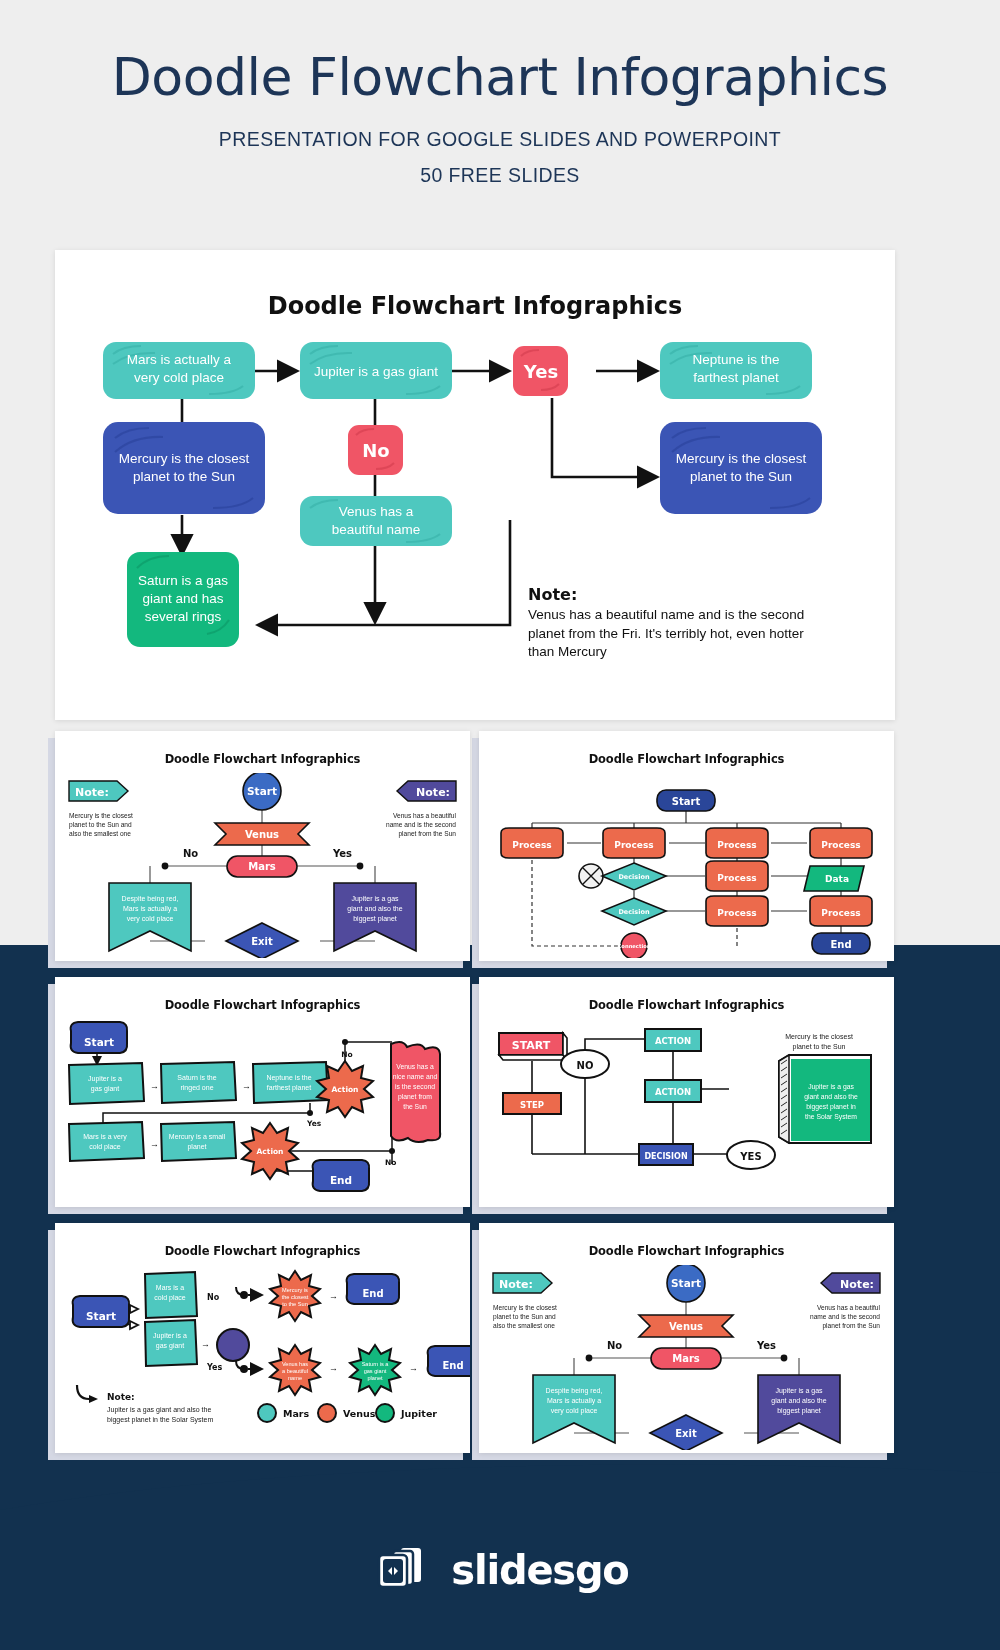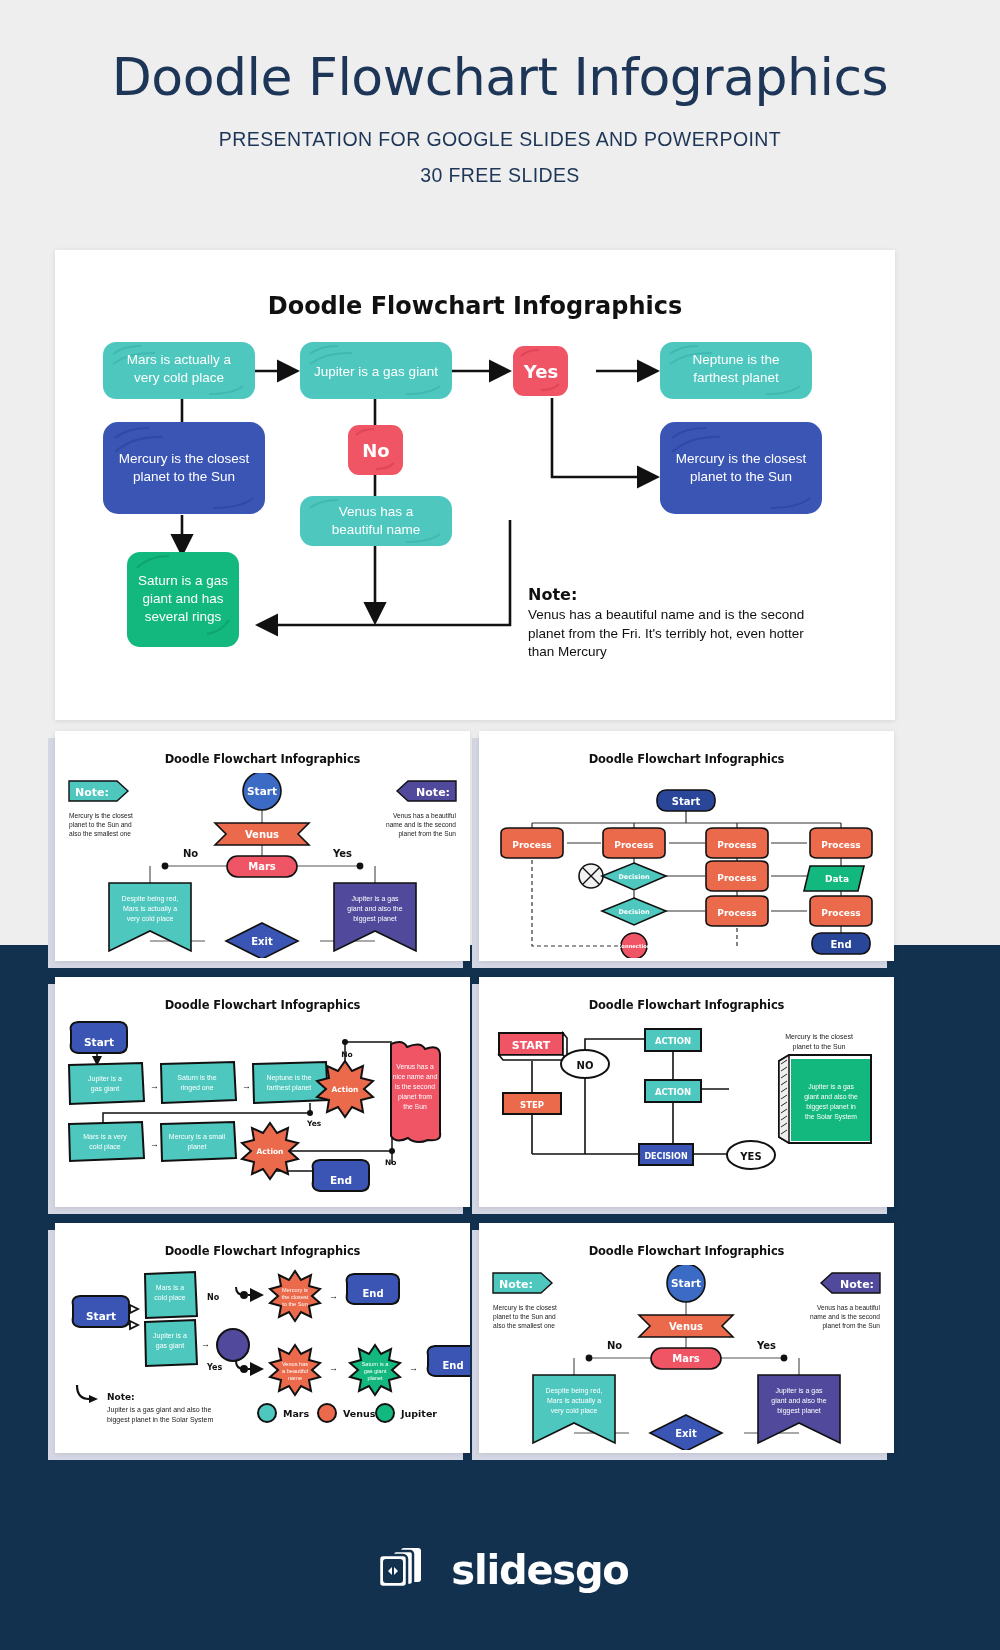--- a/index.html
+++ b/index.html
@@ -80,21 +80,21 @@
     color: #fff; font-family: "DejaVu Sans", sans-serif;
     font-size: 40px; font-weight: bold; letter-spacing: -1.2px;
   }
 </style>
 </head>
 <body>
 
 <div class="hero-head">
   <div class="hero-title">Doodle Flowchart Infographics</div>
   <div class="hero-sub">PRESENTATION FOR GOOGLE SLIDES AND POWERPOINT</div>
-  <div class="hero-sub2">30 FREE SLIDES</div>
+  <div class="hero-sub2">50 FREE SLIDES</div>
 </div>
 
 <div class="bg-dark-1"></div>
 <svg class="bg-curve" viewBox="0 0 1000 120" preserveAspectRatio="none">
   <path d="M0,120 L0,55 C260,10 640,0 1000,18 L1000,120 Z" fill="#12314f"></path>
 </svg>
 <div class="bg-dark-2"></div>
 
 <div class="slide-shadow-strip st1"></div>
 <div class="slide-shadow-strip st2"></div>

